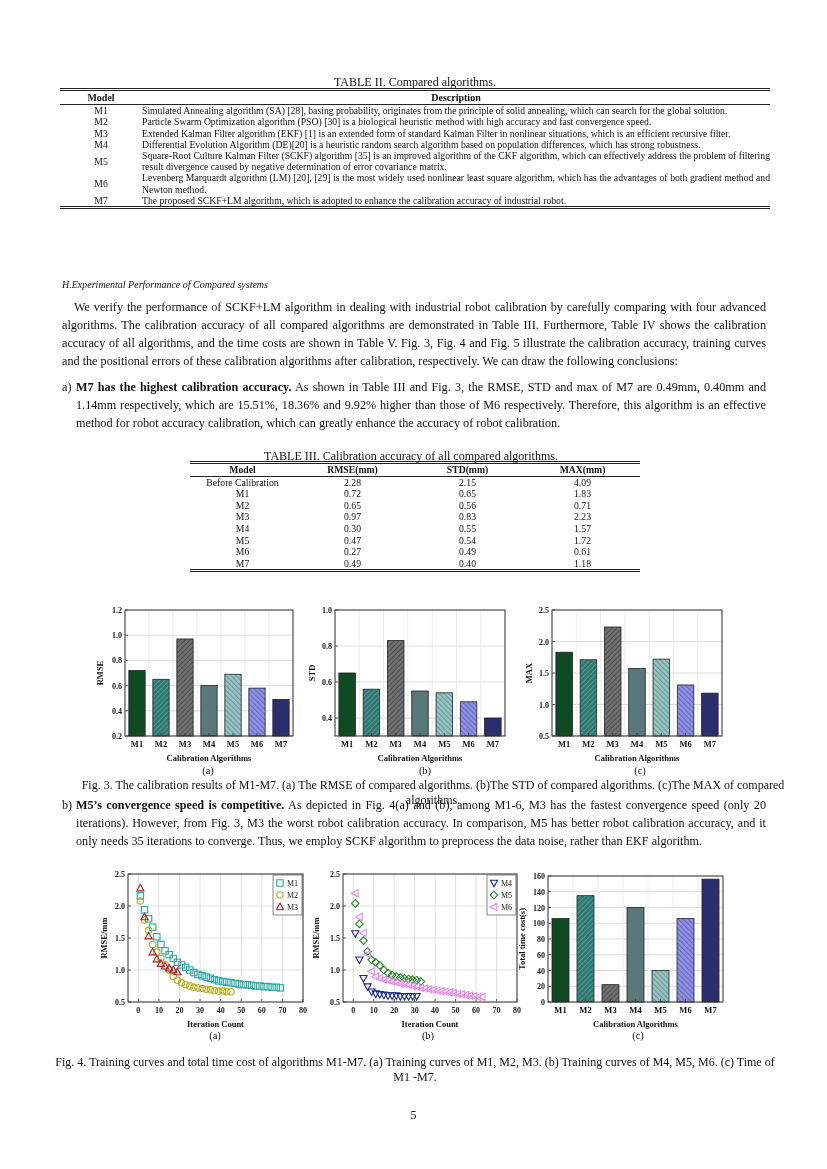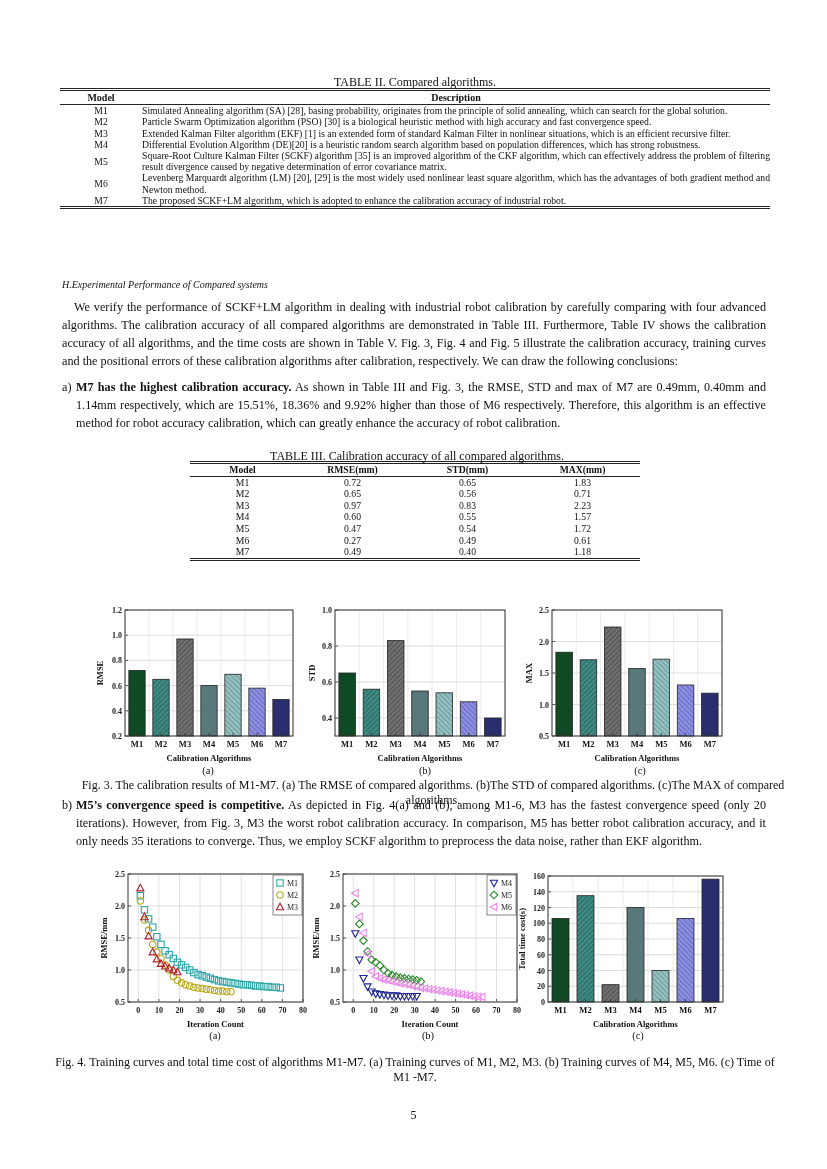--- a/index.html
+++ b/index.html
@@ -65,52 +65,58 @@
 
 <div class="abs section-h" style="left:62px; top:279px;">H.Experimental Performance of Compared systems</div>
 <div class="abs para" style="left:62px; top:298px; width:704px; text-indent:12px;">We verify the performance of SCKF+LM algorithm in dealing with industrial robot calibration by carefully comparing with four advanced algorithms. The calibration accuracy of all compared algorithms are demonstrated in Table III. Furthermore, Table IV shows the calibration accuracy of all algorithms, and the time costs are shown in Table V. Fig. 3, Fig. 4 and Fig. 5 illustrate the calibration accuracy, training curves and the positional errors of these calibration algorithms after calibration, respectively. We can draw the following conclusions:</div>
 <div class="abs para" style="left:62px; top:378px; width:704px;">
   <div style="display:flex;">
     <span style="flex:none; width:14px;">a)</span>
     <span style="flex:1;"><b>M7 has the highest calibration accuracy.</b><span> As shown in Table III and Fig. 3, the RMSE, STD and max of M7 are 0.49mm, 0.40mm and 1.14mm respectively, which are 15.51%, 18.36% and 9.92% higher than those of M6 respectively. Therefore, this algorithm is an effective method for robot accuracy calibration, which can greatly enhance the accuracy of robot calibration.</span></span>
   </div>
 </div>
 
-<div class="abs caption" style="left:192px; top:449px; width:450px;">TABLE III. Calibration accuracy of all compared algorithms.</div>
+<div class="abs caption" style="left:186px; top:449px; width:450px;">TABLE III. Calibration accuracy of all compared algorithms.</div>
 <table class="abs t3" style="left:190px; top:461px; width:450px;">
   <thead>
     <tr class="dbl-top sgl-bot">
       <th style="width:105px;">Model</th>
       <th style="width:115px;">RMSE(mm)</th>
       <th style="width:115px;margin-top:8px;">STD(mm)</th>
       <th>MAX(mm)</th>
     </tr>
   </thead>
   <tbody id="t3body">
       <tr>
+        <td>Before Calibration</td>
+        <td>2.28</td>
+        <td>2.15</td>
+        <td>4.09</td>
+      </tr>
+      <tr>
         <td>M1</td>
         <td>0.72</td>
         <td>0.65</td>
         <td>1.83</td>
       </tr>
       <tr>
         <td>M2</td>
         <td>0.65</td>
         <td>0.56</td>
         <td>0.71</td>
       </tr>
       <tr>
         <td>M3</td>
         <td>0.97</td>
         <td>0.83</td>
         <td>2.23</td>
       </tr>
       <tr>
         <td>M4</td>
-        <td>0.60</td>
+        <td>0.30</td>
         <td>0.55</td>
         <td>1.57</td>
       </tr>
       <tr>
         <td>M5</td>
         <td>0.47</td>
         <td>0.54</td>
         <td>1.72</td>
       </tr>
       <tr>

